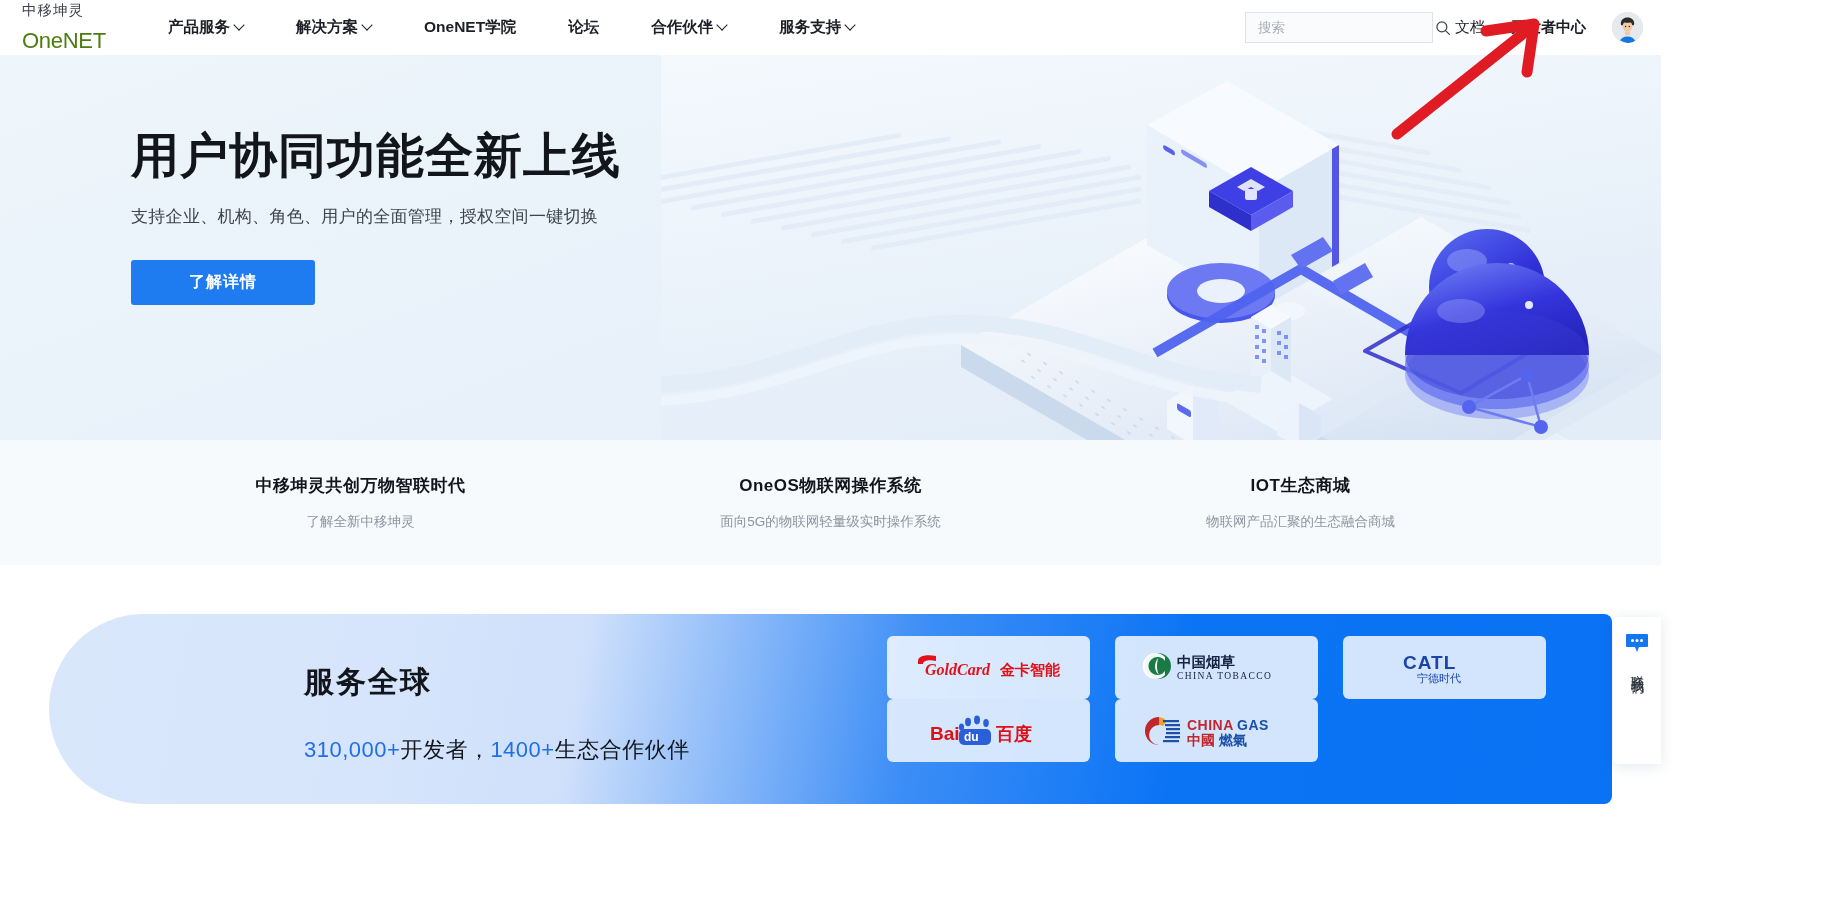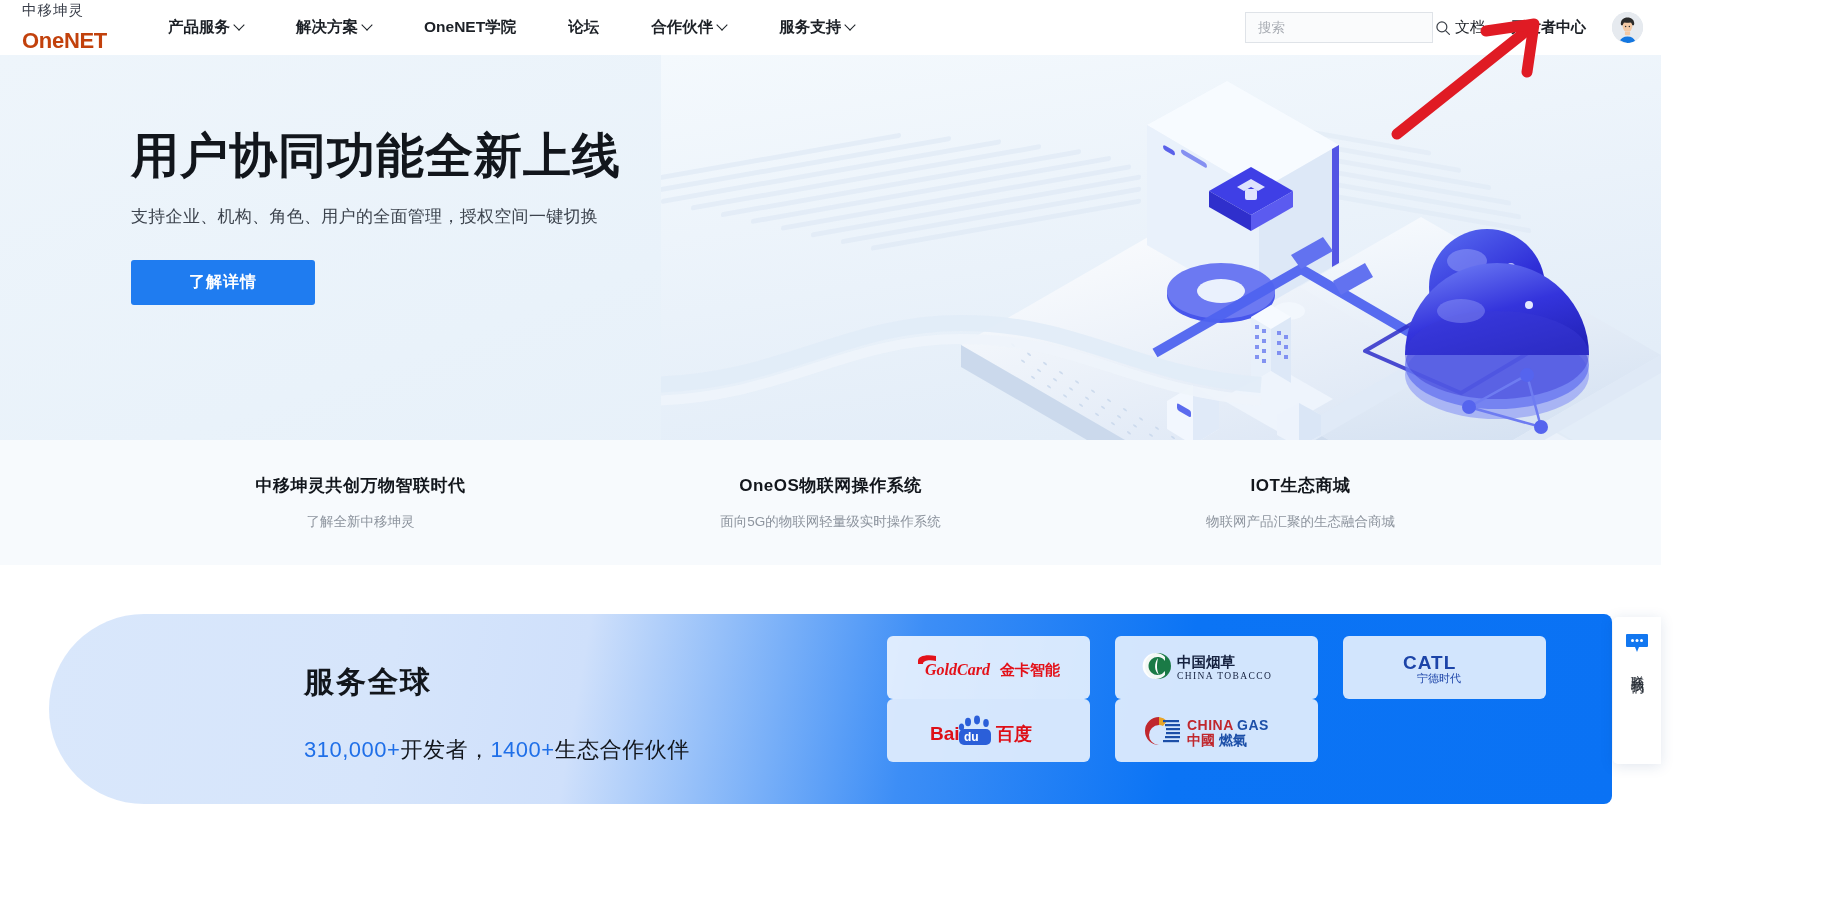--- a/index.html
+++ b/index.html
@@ -10,21 +10,21 @@
   }
   .page { position: relative; width: 1661px; height: 900px; background:#fff; }
 
   
   .header {
     position: relative; height: 55px; background:#fff;
     display:flex; align-items:center; z-index: 40;
   }
   .logo { margin-left: 22px; width: 86px; line-height: 1; }
   .logo-cn { font-size: 14.5px; color:#3a3f4a; letter-spacing: 1px; font-family:"Liberation Serif","DejaVu Serif",serif; }
-  .logo-en { font-size: 22px; color:#c2410c; letter-spacing:-0.3px; margin-top:13px; font-weight:700; }
+  .logo-en { font-size: 22px; color:#4d7c0f; letter-spacing:-0.3px; margin-top:13px; font-weight:400; }
 
   .nav { display:flex; align-items:center; margin-left: 34px; }
   .nav-item {
     display:flex; align-items:center; gap:5px;
     font-size: 15.5px; font-weight:700; color:#1c2026;
     padding: 0 26px; cursor:pointer; white-space:nowrap;
   }
   .caret { display:inline-block; width:9px; height:9px; position:relative; top:-2px; }
   .caret::before {
     content:""; position:absolute; left:0; top:0; width:7px; height:7px;

